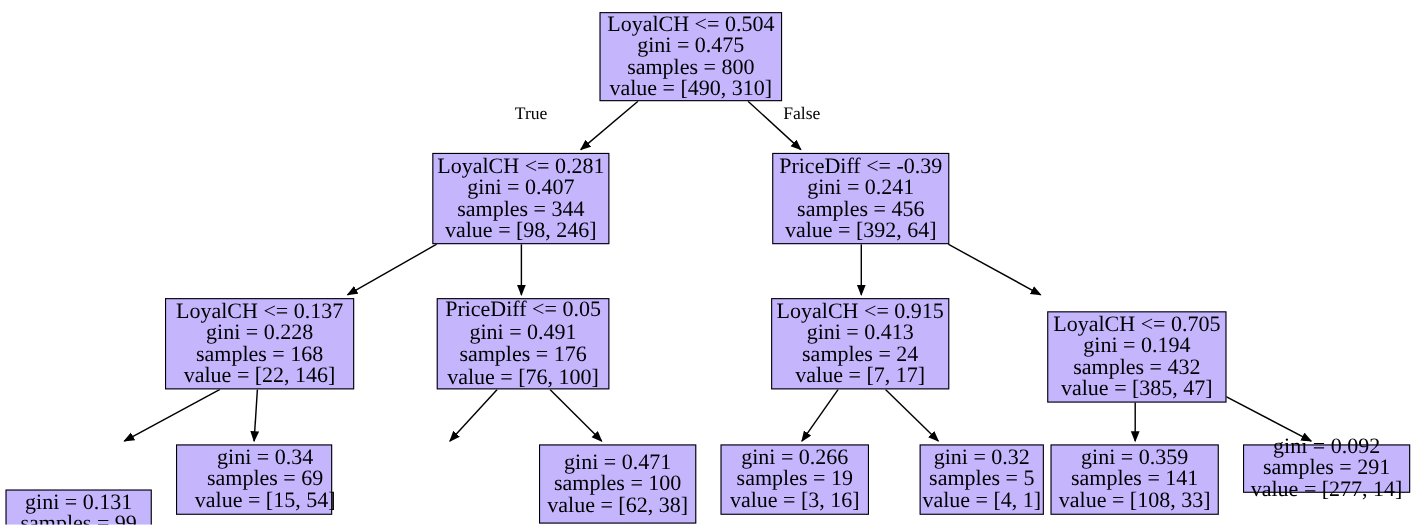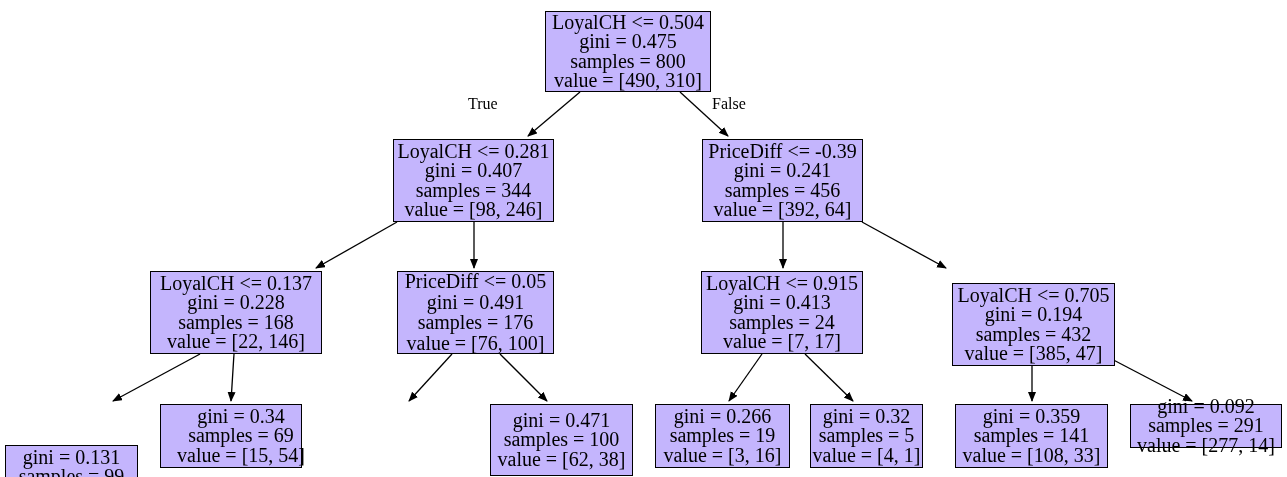--- a/index.html
+++ b/index.html
@@ -43,21 +43,21 @@
   .n-3a   { left: 150px; top: 271px; width: 172px; height: 83px; }
   .n-3b   { left: 397px; top: 271px; width: 157px; height: 83px; justify-content: space-between; }
   .n-3c   { left: 701px; top: 271px; width: 162px; height: 83px; }
   .n-3d   { left: 952px; top: 271px; width: 163px; height: 83px; margin-top: 12px; }
   
   .n-l1 { left: 5px;    top: 404px; width: 133px; height: 64px; margin-top: 41px; }
   .n-l2 { left: 160px;  top: 404px; width: 142px; height: 64px; padding-left: 20px; }
   .n-l3 { left: 326px;  top: 404px; width: 141px; height: 64px; }
   .n-l4 { left: 490px;  top: 404px; width: 143px; height: 72px; }
   .n-l5 { left: 655px;  top: 404px; width: 135px; height: 64px; }
-  .n-l6 { left: 810px;  top: 404px; width: 113px; height: 64px; }
+  .n-l6 { left: 836px;  top: 404px; width: 113px; height: 64px; }
   .n-l7 { left: 955px;  top: 404px; width: 153px; height: 64px; }
   .n-l8 { left: 1130px; top: 404px; width: 152px; height: 44px; }
   .lbl-true  { left: 468px; top: 95px; }
   .lbl-false { left: 712px; top: 95px; }
 </style>
 </head>
 <body>
 
 <div id="canvas">
 

